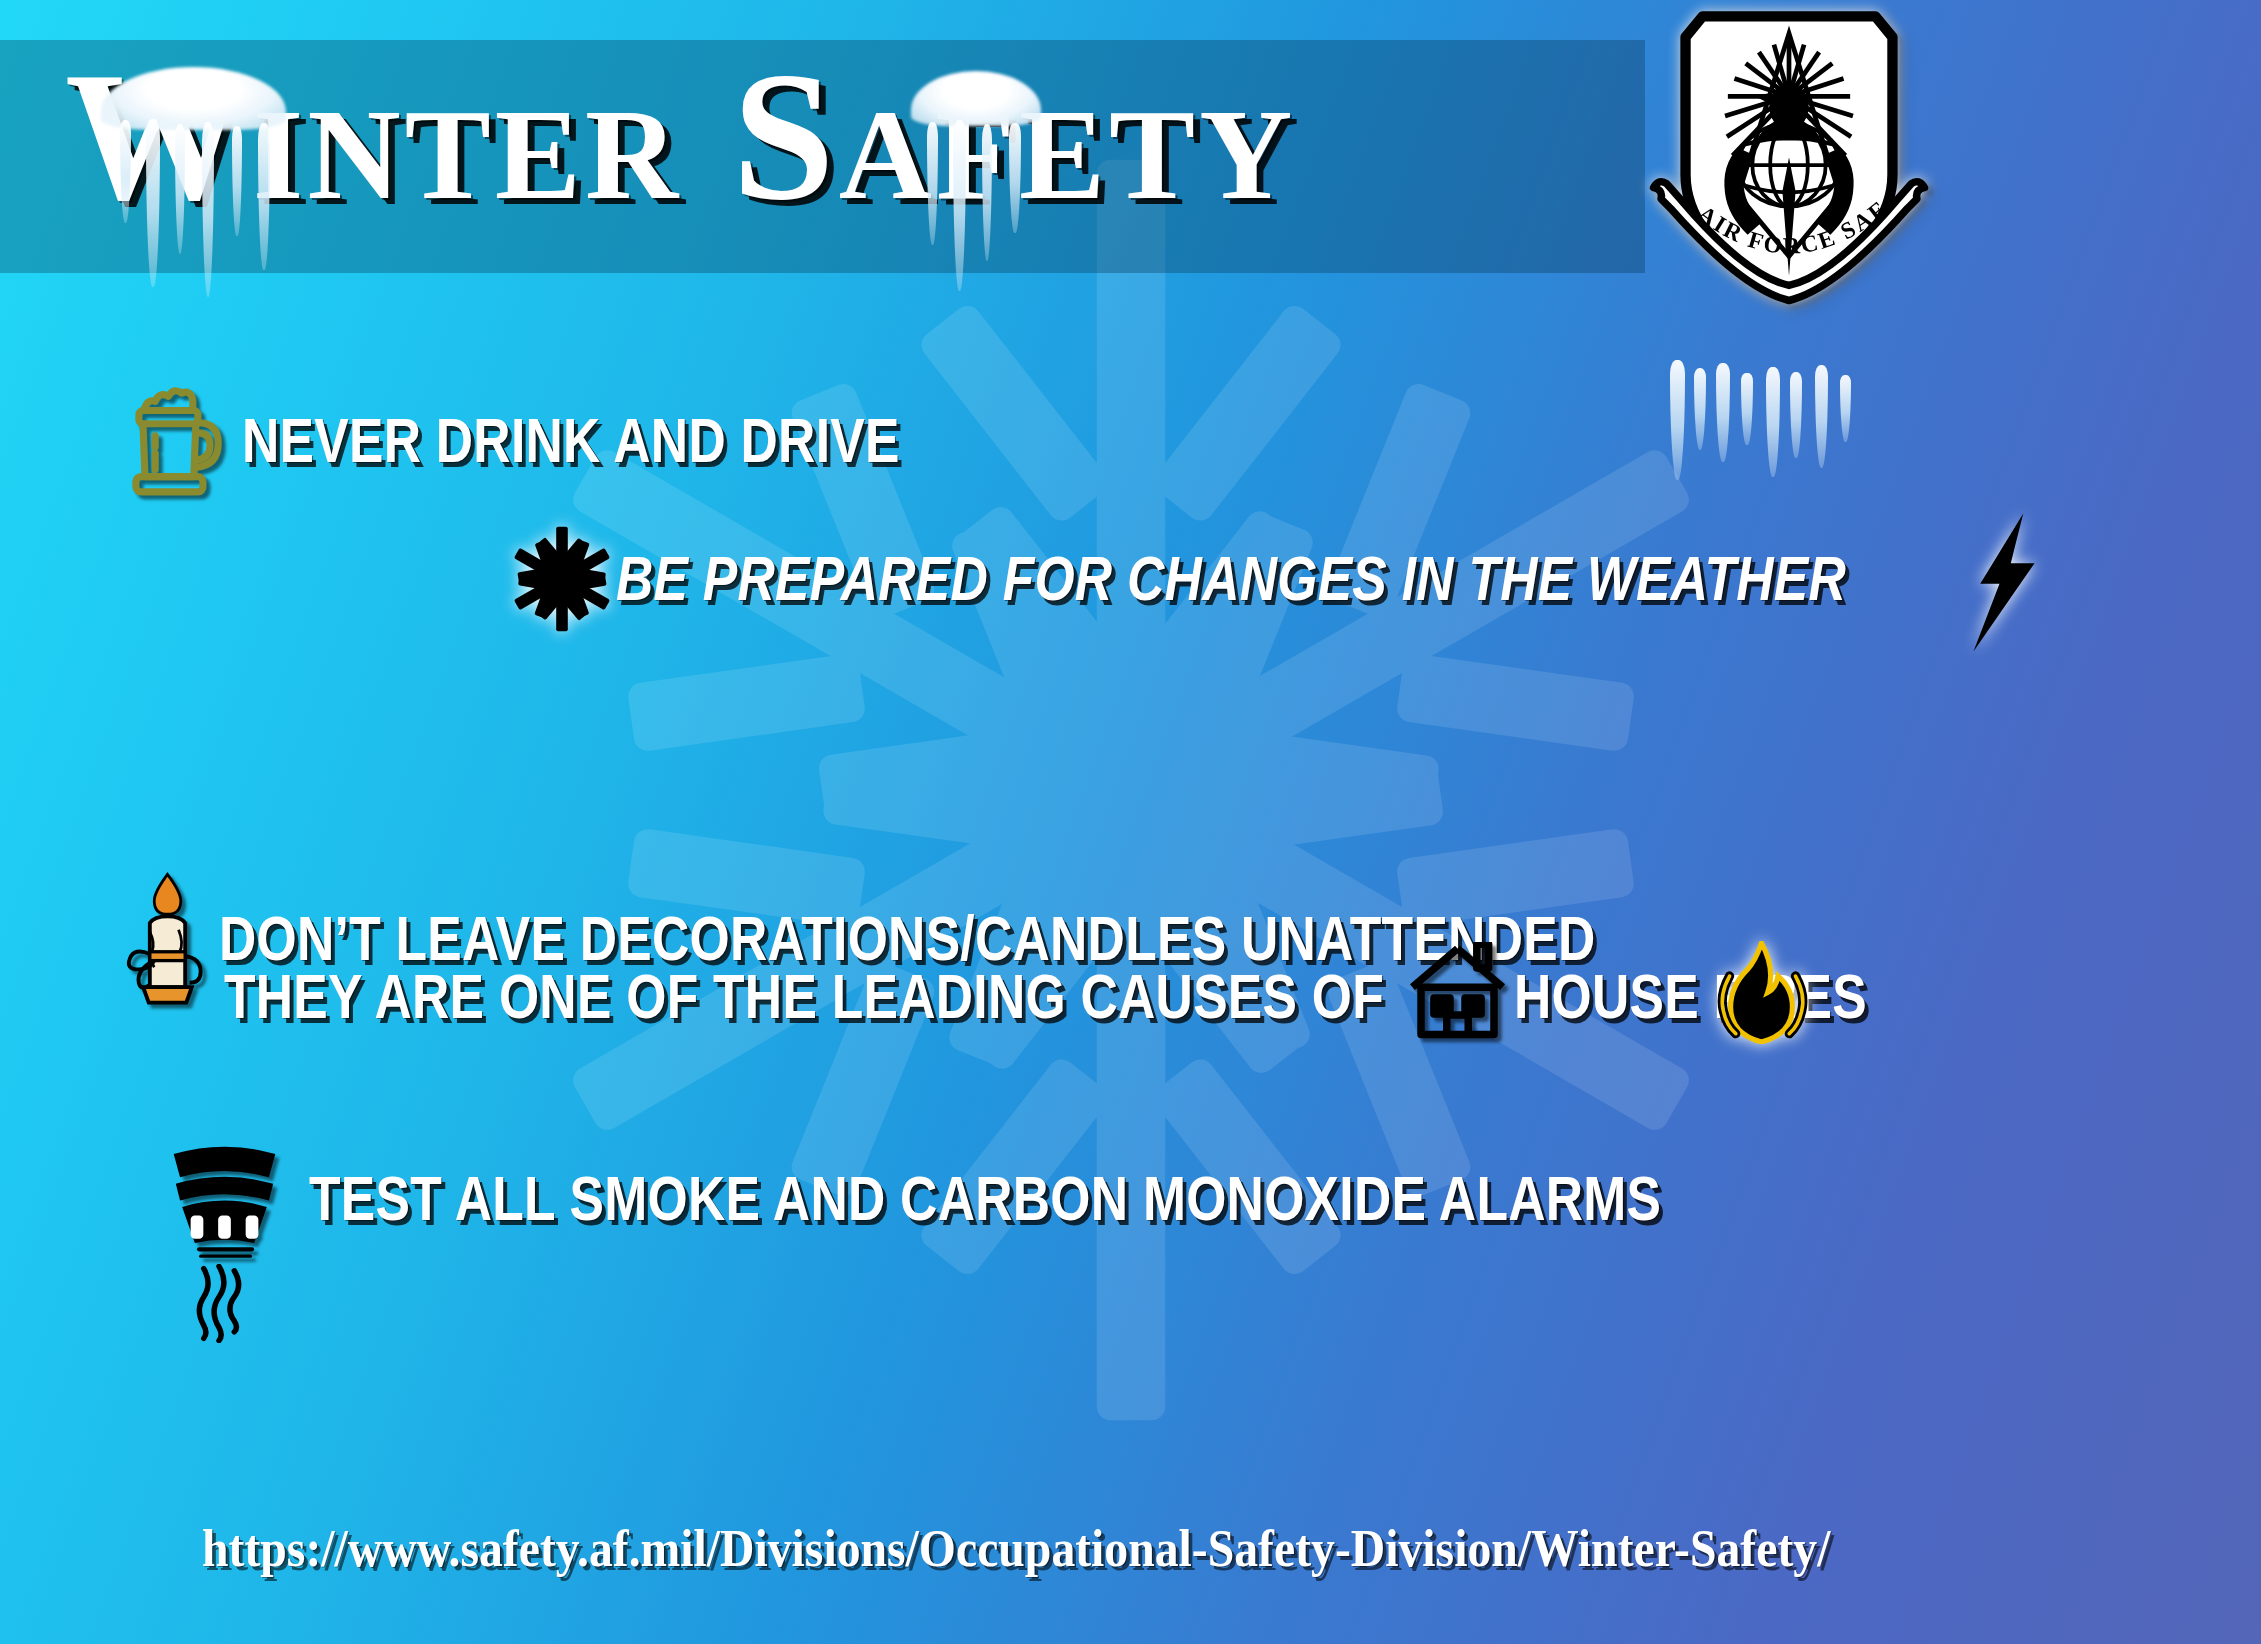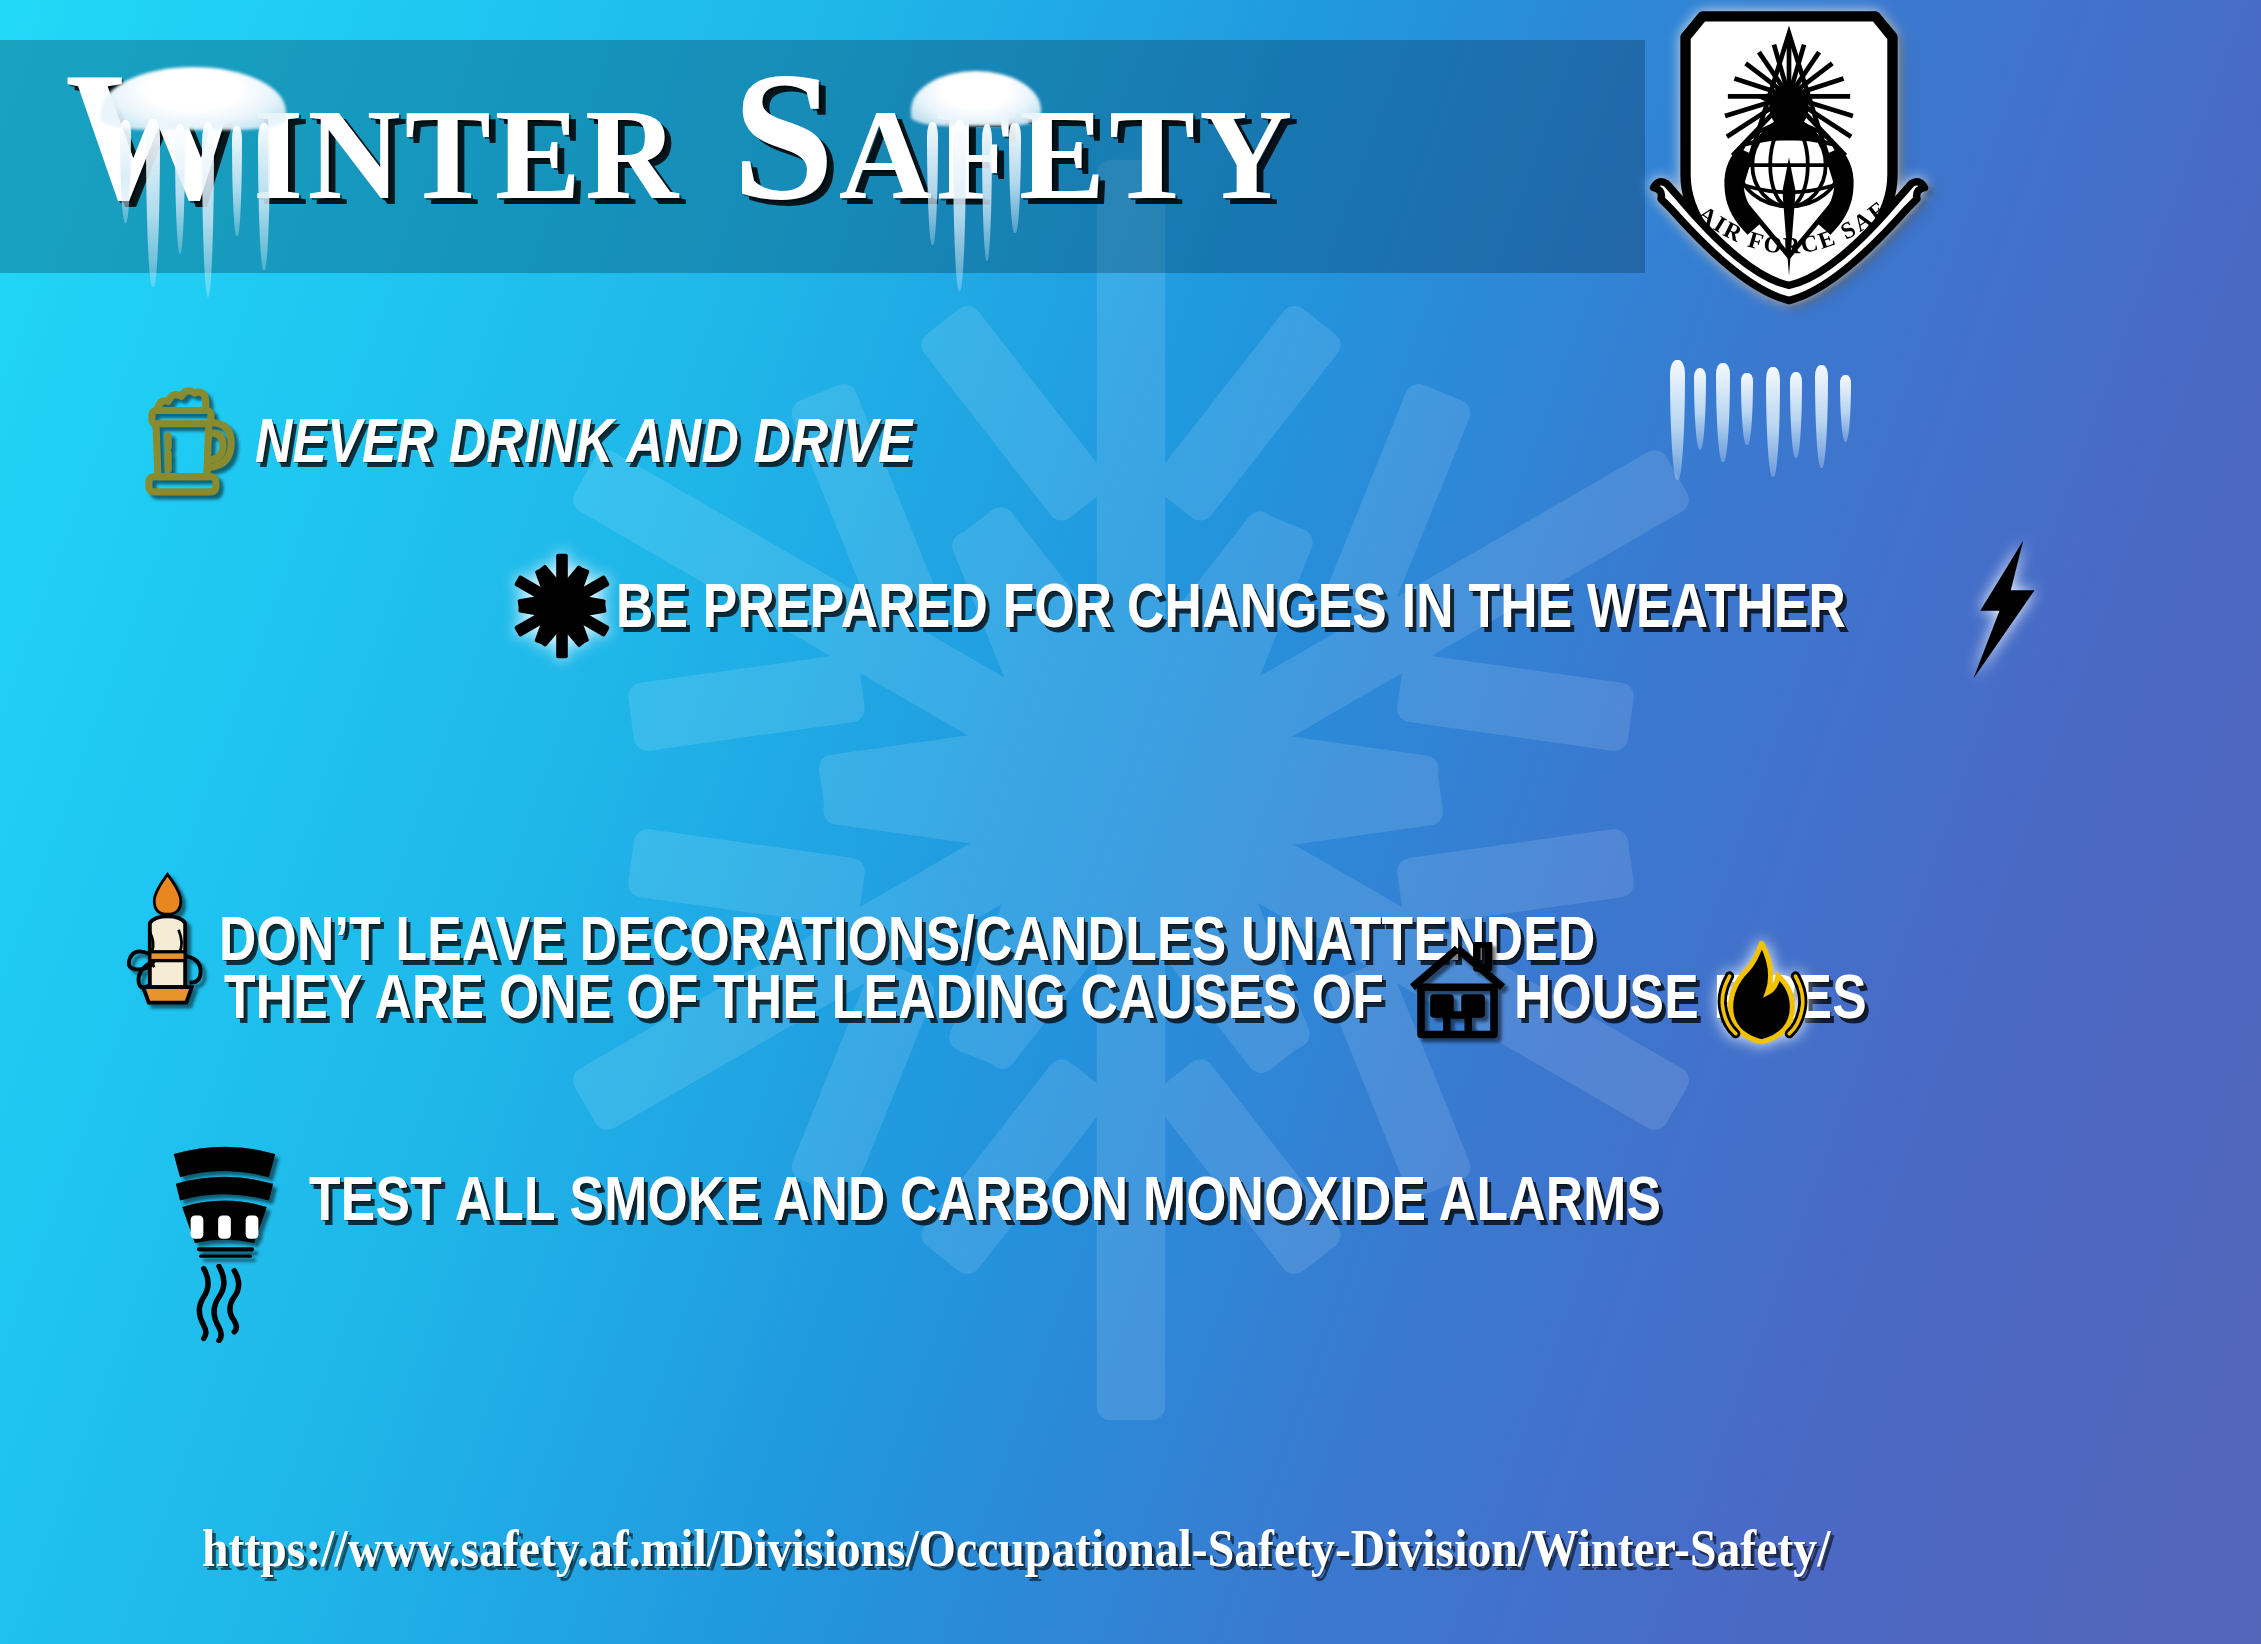--- a/index.html
+++ b/index.html
@@ -226,39 +226,39 @@
     <div class="icicle" style="position:absolute;left:25px;top:103px;width:15px;height:120px;"></div>
     <div class="icicle" style="position:absolute;left:49px;top:111px;width:12.3px;height:82px;"></div>
     <div class="icicle" style="position:absolute;left:71px;top:106px;width:13.7px;height:99px;"></div>
     <div class="icicle" style="position:absolute;left:96px;top:116px;width:11.6px;height:72px;"></div>
     <div class="icicle" style="position:absolute;left:121px;top:110px;width:13.7px;height:110px;"></div>
     <div class="icicle" style="position:absolute;left:145px;top:115px;width:11.6px;height:86px;"></div>
     <div class="icicle" style="position:absolute;left:170px;top:108px;width:13px;height:103px;"></div>
     <div class="icicle" style="position:absolute;left:195px;top:118px;width:11px;height:67px;"></div>
   </div>
 
-  <div class="line" style="left:136px;top:380px;font-style:italic;">
+  <div class="line" style="left:123px;top:380px;">
     <span class="ico">
       <svg width="103" height="120" viewBox="0 0 100 118" class="shadowed">
         <g fill="none" stroke="#8A8A2E" stroke-width="7" stroke-linejoin="round" stroke-linecap="round">
           <path d="M20 30 q3 -12 11 -9 q4 -10 13 -5 q5 -9 13 -3 q9 -4 11 7 l0 10 z"></path>
           <rect x="15" y="30" width="58" height="13" rx="4"></rect>
           <path d="M19 43 L21 95 L69 95 L71 43"></path>
           <rect x="12" y="95" width="66" height="15" rx="5"></rect>
           <path d="M73 42 q20 0 20 20 q0 22 -22 24"></path>
           <path d="M73 52 q12 0 12 12 q0 13 -13 15"></path>
           <line x1="31" y1="55" x2="31" y2="66"></line>
           <line x1="31" y1="72" x2="31" y2="88"></line>
         </g>
       </svg>
     </span>
     <span class="txt" style="margin-left:16.4px;">NEVER DRINK AND DRIVE</span>
   </div>
 
-  <div class="line" style="left:504px;top:529px;">
+  <div class="line" style="left:504px;top:502px;font-style:italic;">
     <span class="ico glow">
       <svg width="116" height="110" viewBox="0 0 120 112">
         <g fill="#000000">
           <g id="sfarm">
             <rect x="54" y="2" width="12" height="54" rx="2"></rect>
             <rect x="40" y="14" width="11" height="22" rx="2" transform="rotate(-40 45 25)"></rect>
             <rect x="69" y="14" width="11" height="22" rx="2" transform="rotate(40 74 25)"></rect>
           </g>
           <use href="#sfarm" transform="rotate(60 60 56)"></use>
           <use href="#sfarm" transform="rotate(120 60 56)"></use>

